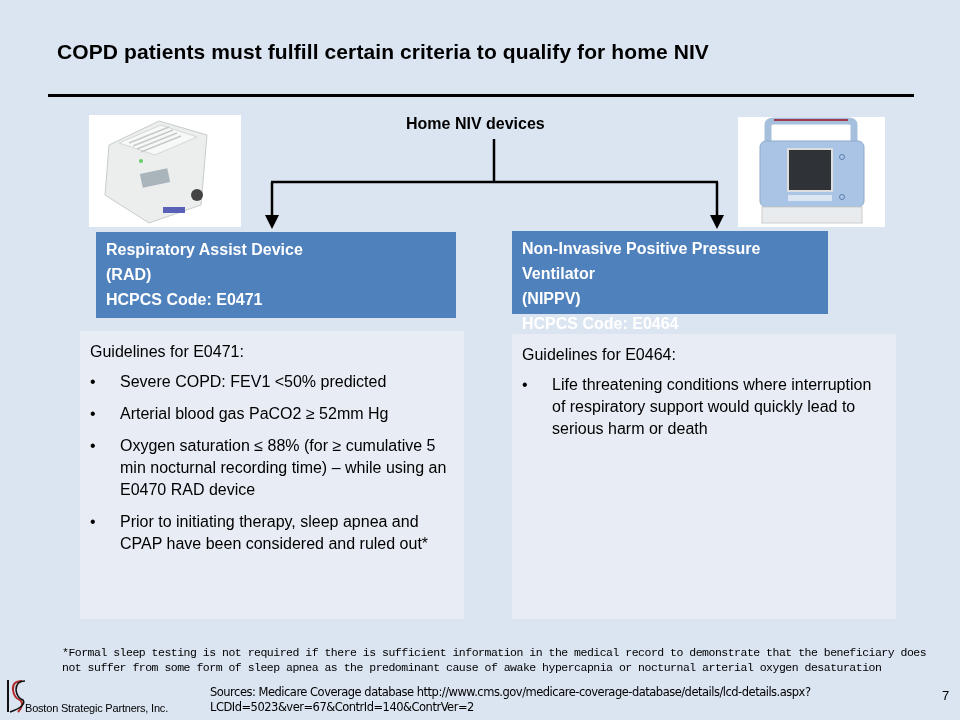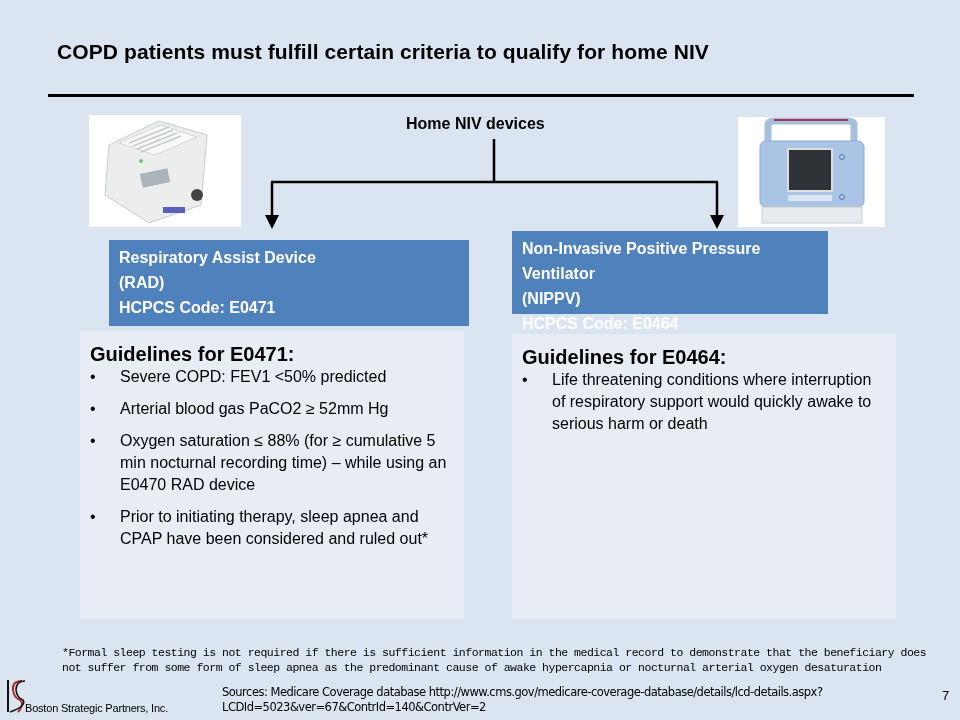--- a/index.html
+++ b/index.html
@@ -4,30 +4,30 @@
 <style>
   html, body { margin:0; padding:0; }
   body { width:960px; height:720px; background:#dbe5f1; position:relative; overflow:hidden; font-family:"Liberation Sans", sans-serif; color:#000; }
   .abs { position:absolute; }
   #title { left:57px; top:40px; font-size:21px; font-weight:bold; letter-spacing:0.1px; }
   #title-rule { left:48px; top:94px; width:866px; height:3px; background:#000; }
   #rad-photo { left:89px; top:115px; width:152px; height:112px; background:#fff; }
   #nippv-photo { left:738px; top:117px; width:147px; height:110px; background:#fff; }
   #root-label { left:406px; top:115px; font-size:16px; font-weight:bold; }
   .devbox { background:#4f81bd; color:#fff; font-weight:bold; font-size:16px; line-height:25px; padding:5px 8px 0 10px; box-sizing:border-box; }
-  #rad-box { left:109px; top:232px; width:360px; height:86px;margin-top:8px; }
+  #rad-box { left:96px; top:232px; width:360px; height:86px; }
   #nippv-box { left:512px; top:231px; width:316px; height:83px; }
   .gbox { background:#e8edf5; box-sizing:border-box; padding:12px 10px 0 10px; }
   #g1 { left:80px; top:331px; width:384px; height:288px; }
   #g2 { left:512px; top:334px; width:384px; height:285px; }
-  .ghead { font-size:20px; font-weight:bold; }
+  .ghead { font-size:16px; font-weight:normal; margin-bottom:10px; }
   .gitem { display:flex; font-size:16px; line-height:22px; margin-bottom:10px; }
   .bullet { width:30px; flex:none; padding-left:0; }
   #footnote { left:62px; top:645px; width:880px; font-size:11.5px; line-height:15px; font-family:Liberation Mono, monospace; letter-spacing:-0.5px; }
-  #sources { left:210px; top:685px; width:640px; font-size:11.5px; line-height:15px; font-family:"DejaVu Sans", sans-serif; letter-spacing:-0.5px;margin-left:12px; }
+  #sources { left:210px; top:685px; width:640px; font-size:11.5px; line-height:15px; font-family:"DejaVu Sans", sans-serif; letter-spacing:-0.5px; }
   #logo { left:6px; top:678px; }
   #company { left:25px; top:702px; font-size:11px; font-weight:normal; letter-spacing:-0.2px; }
   #page-num { left:942px; top:688px; font-size:13px; }
 </style>
 </head>
 <body>
 
 <div id="title" class="abs">COPD patients must fulfill certain criteria to qualify for home NIV</div>
 <div id="title-rule" class="abs"></div>
 
@@ -99,21 +99,21 @@
   <div class="gitem">
     <span class="bullet">•</span>
     <span>Prior to initiating therapy, sleep apnea and CPAP have been considered and ruled out*</span>
   </div>
 </div>
 
 <div id="g2" class="abs gbox">
   <div class="ghead">Guidelines for E0464:</div>
   <div class="gitem">
     <span class="bullet">•</span>
-    <span>Life threatening conditions where interruption of respiratory support would quickly awake to serious harm or death</span>
+    <span>Life threatening conditions where interruption of respiratory support would quickly lead to serious harm or death</span>
   </div>
 </div>
 
 <div id="footnote" class="abs">*Formal sleep testing is not required if there is sufficient information in the medical record to demonstrate that the beneficiary does not suffer from some form of sleep apnea as the predominant cause of awake hypercapnia or nocturnal arterial oxygen desaturation</div>
 
 <div id="logo" class="abs">
   <svg width="20" height="36" viewBox="0 0 20 36">
     <rect x="1" y="2" width="2" height="32" fill="#111"></rect>
     <path d="M16,3 Q6,3 7,12 Q8,20 14,22 Q19,26 12,34" fill="none" stroke="#b02a2a" stroke-width="2"></path>
     <path d="M19,3 Q10,3 10,12 Q11,20 17,22 Q21,28 4,34" fill="none" stroke="#111" stroke-width="1.6"></path>

